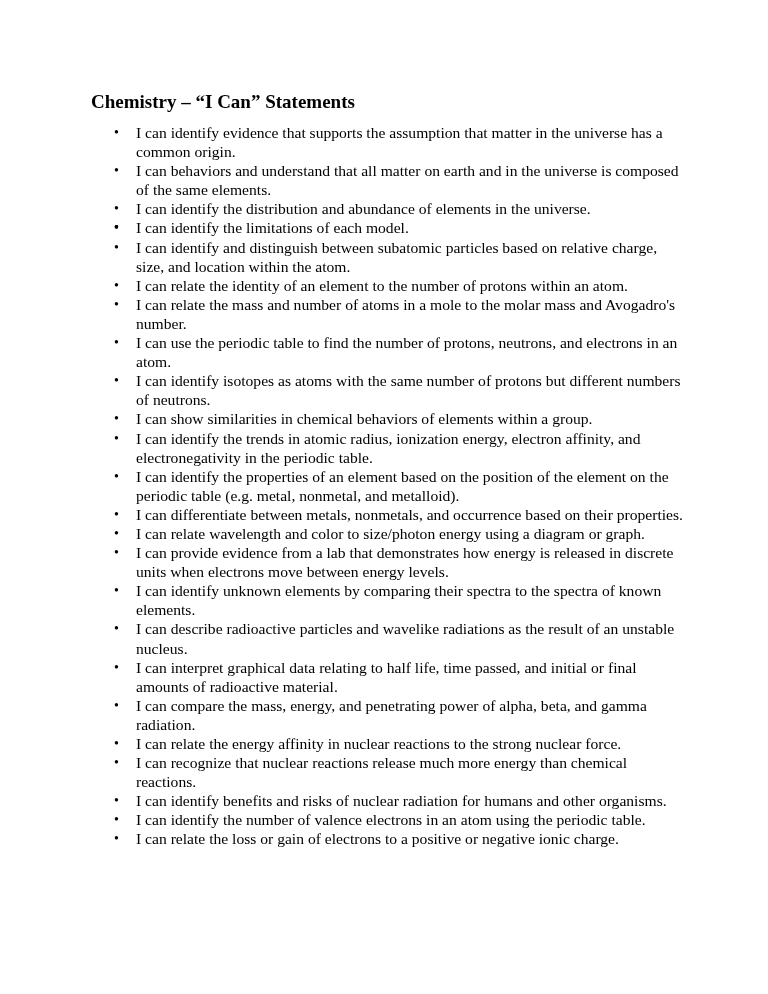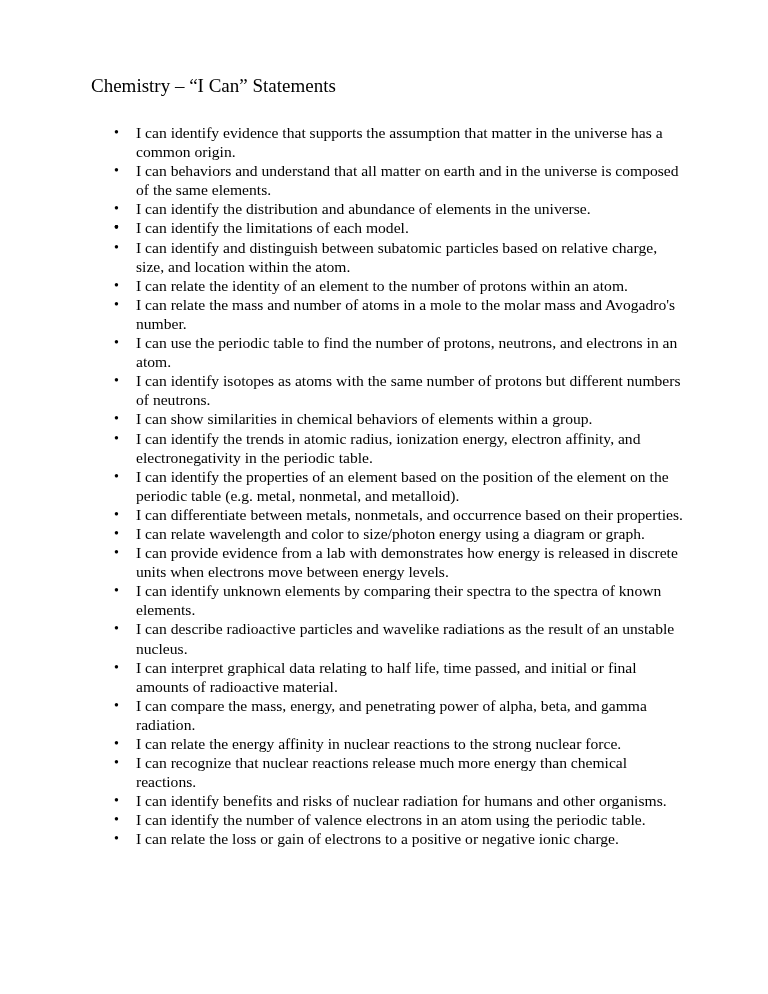--- a/index.html
+++ b/index.html
@@ -18,24 +18,24 @@
     .page {
       position: absolute;
       left: 0;
       top: 0;
       width: 768px;
       height: 994px;
     }
     .title {
       position: absolute;
       left: 91px;
-      top: 74px;
+      top: 90px;
       margin: 0;
       font-size: 19px;
-      font-weight: normal;
+      font-weight: bold;
       line-height: 24px;
       white-space: nowrap;
     }
     .statements {
       position: absolute;
       left: 0;
       top: 123px;
       width: 768px;
       margin: 0;
       padding: 0;
@@ -72,21 +72,21 @@
     <li class="statement"><span class="bullet">•</span><span>I can identify and distinguish between subatomic particles based on relative charge, size, and location within the atom.</span></li>
     <li class="statement"><span class="bullet">•</span><span>I can relate the identity of an element to the number of protons within an atom.</span></li>
     <li class="statement"><span class="bullet">•</span><span>I can relate the mass and number of atoms in a mole to the molar mass and Avogadro's number.</span></li>
     <li class="statement"><span class="bullet">•</span><span>I can use the periodic table to find the number of protons, neutrons, and electrons in an atom.</span></li>
     <li class="statement"><span class="bullet">•</span><span>I can identify isotopes as atoms with the same number of protons but different numbers of neutrons.</span></li>
     <li class="statement"><span class="bullet">•</span><span>I can show similarities in chemical behaviors of elements within a group.</span></li>
     <li class="statement"><span class="bullet">•</span><span>I can identify the trends in atomic radius, ionization energy, electron affinity, and electronegativity in the periodic table.</span></li>
     <li class="statement"><span class="bullet">•</span><span>I can identify the properties of an element based on the position of the element on the periodic table (e.g. metal, nonmetal, and metalloid).</span></li>
     <li class="statement"><span class="bullet">•</span><span>I can differentiate between metals, nonmetals, and occurrence based on their properties.</span></li>
     <li class="statement"><span class="bullet">•</span><span>I can relate wavelength and color to size/photon energy using a diagram or graph.</span></li>
-    <li class="statement"><span class="bullet">•</span><span>I can provide evidence from a lab with demonstrates how energy is released in discrete units when electrons move between energy levels.</span></li>
+    <li class="statement"><span class="bullet">•</span><span>I can provide evidence from a lab that demonstrates how energy is released in discrete units when electrons move between energy levels.</span></li>
     <li class="statement"><span class="bullet">•</span><span>I can identify unknown elements by comparing their spectra to the spectra of known elements.</span></li>
     <li class="statement"><span class="bullet">•</span><span>I can describe radioactive particles and wavelike radiations as the result of an unstable nucleus.</span></li>
     <li class="statement"><span class="bullet">•</span><span>I can interpret graphical data relating to half life, time passed, and initial or final amounts of radioactive material.</span></li>
     <li class="statement"><span class="bullet">•</span><span>I can compare the mass, energy, and penetrating power of alpha, beta, and gamma radiation.</span></li>
     <li class="statement"><span class="bullet">•</span><span>I can relate the energy affinity in nuclear reactions to the strong nuclear force.</span></li>
     <li class="statement"><span class="bullet">•</span><span>I can recognize that nuclear reactions release much more energy than chemical reactions.</span></li>
     <li class="statement"><span class="bullet">•</span><span>I can identify benefits and risks of nuclear radiation for humans and other organisms.</span></li>
     <li class="statement"><span class="bullet">•</span><span>I can identify the number of valence electrons in an atom using the periodic table.</span></li>
     <li class="statement"><span class="bullet">•</span><span>I can relate the loss or gain of electrons to a positive or negative ionic charge.</span></li>
   </ul>

